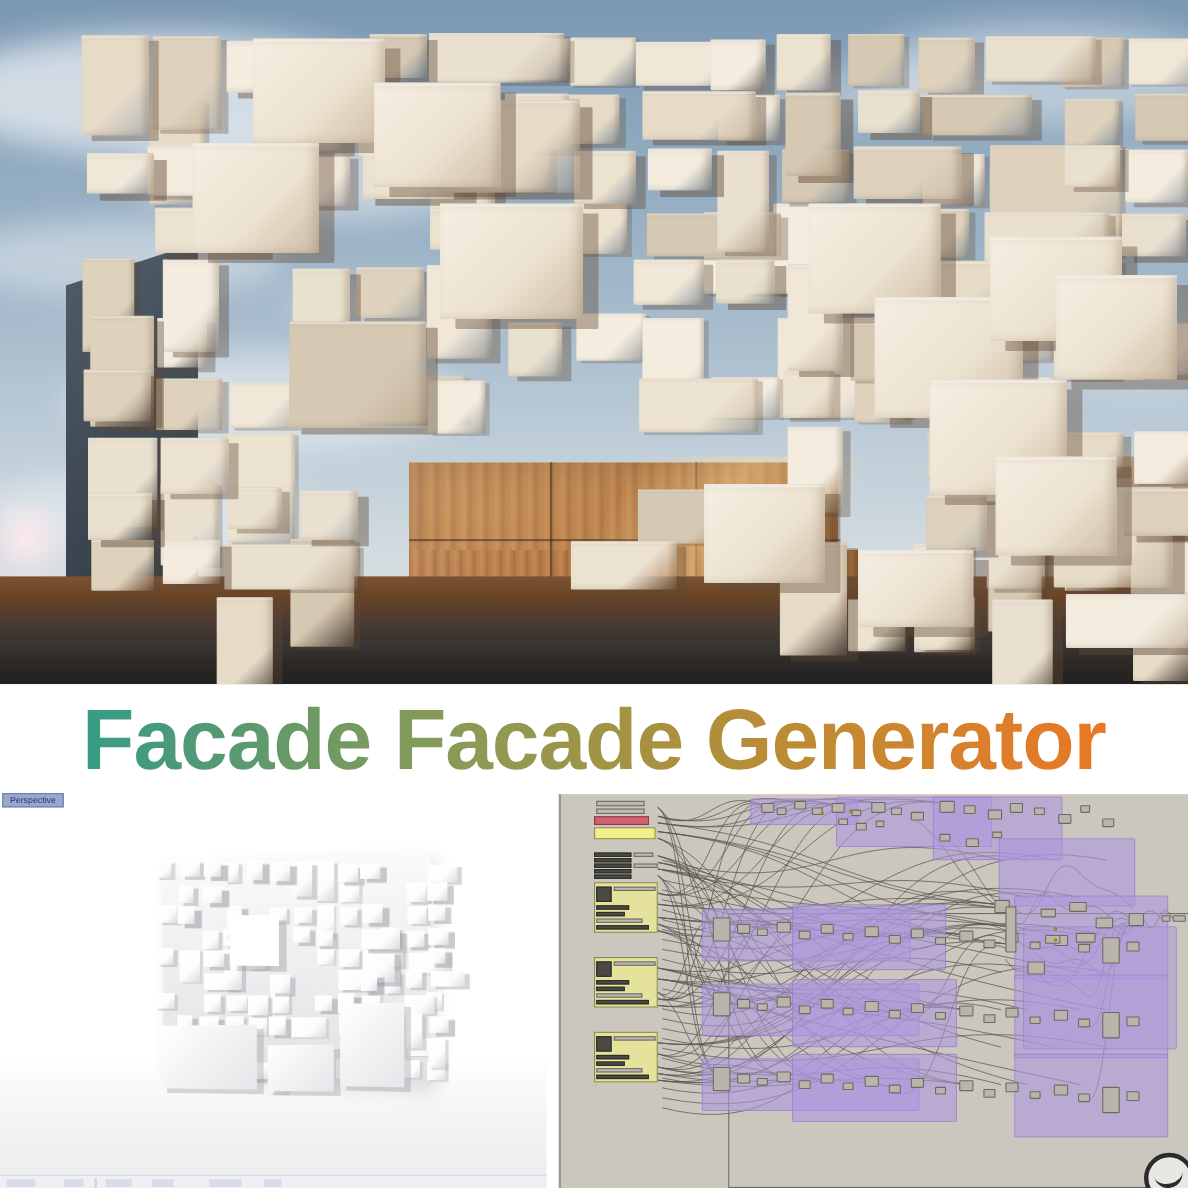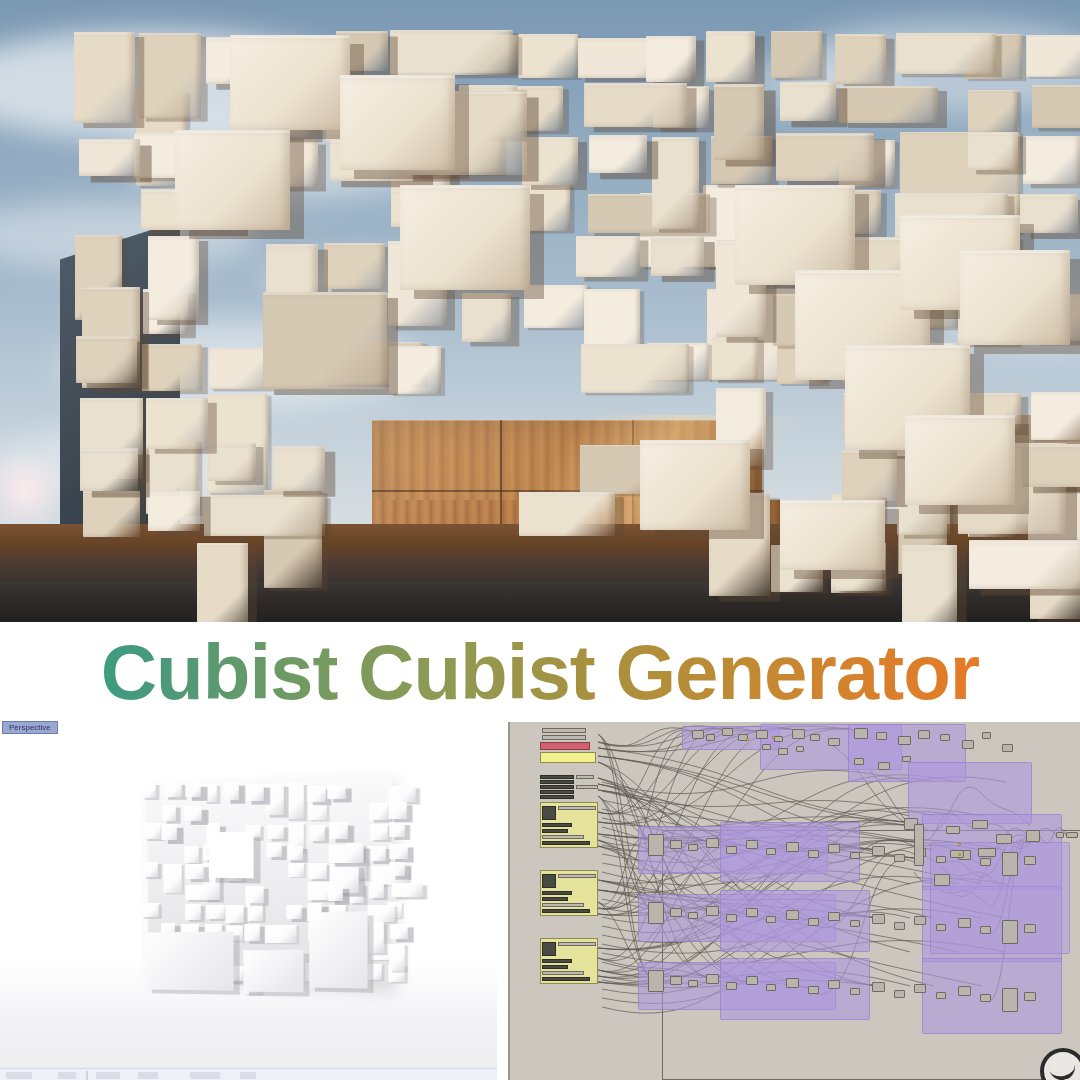--- a/index.html
+++ b/index.html
@@ -269,21 +269,21 @@
         <div class="blk" style="left: 890px; top: 220px; width: 110px; height: 95px; background: linear-gradient(135deg, rgb(245, 238, 226) 0%, rgb(236, 226, 208) 58%, rgb(205, 189, 166) 100%); box-shadow: rgba(95, 72, 52, 0.4) 14px 9px 0px, rgba(110, 85, 60, 0.22) -5px 0px 9px inset, rgba(255, 253, 248, 0.7) 0px 3px 0px inset; z-index: 57;"></div>
         <div class="blk" style="left: 160px; top: 5px; width: 120px; height: 95px; background: linear-gradient(135deg, rgb(245, 238, 226) 0%, rgb(236, 226, 208) 58%, rgb(205, 189, 166) 100%); box-shadow: rgba(95, 72, 52, 0.4) 14px 9px 0px, rgba(110, 85, 60, 0.22) -5px 0px 9px inset, rgba(255, 253, 248, 0.7) 0px 3px 0px inset; z-index: 58;"></div>
         <div class="blk" style="left: 270px; top: 45px; width: 115px; height: 95px; background: linear-gradient(135deg, rgb(245, 238, 226) 0%, rgb(236, 226, 208) 58%, rgb(205, 189, 166) 100%); box-shadow: rgba(95, 72, 52, 0.4) 14px 9px 0px, rgba(110, 85, 60, 0.22) -5px 0px 9px inset, rgba(255, 253, 248, 0.7) 0px 3px 0px inset; z-index: 59;"></div>
         <div class="blk" style="left: 330px; top: 155px; width: 130px; height: 105px; background: linear-gradient(135deg, rgb(245, 238, 226) 0%, rgb(236, 226, 208) 58%, rgb(205, 189, 166) 100%); box-shadow: rgba(95, 72, 52, 0.4) 14px 9px 0px, rgba(110, 85, 60, 0.22) -5px 0px 9px inset, rgba(255, 253, 248, 0.7) 0px 3px 0px inset; z-index: 60;"></div>
         <div class="blk" style="left: 105px; top: 100px; width: 115px; height: 100px; background: linear-gradient(135deg, rgb(245, 238, 226) 0%, rgb(236, 226, 208) 58%, rgb(205, 189, 166) 100%); box-shadow: rgba(95, 72, 52, 0.4) 14px 9px 0px, rgba(110, 85, 60, 0.22) -5px 0px 9px inset, rgba(255, 253, 248, 0.7) 0px 3px 0px inset; z-index: 61;"></div>
       </div>
     <div class="ground"></div>
   </div>
 
   <div class="titleband">
-    <div class="title">Cubist Cubist Generator</div>
+    <div class="title">Facade Facade Generator</div>
   </div>
 
   <div class="rhino">
     <div class="vp-floor"></div>
     <div class="vp-tab">Perspective</div>
     <div class="model">
         <div class="mbase" style="left: 8px; top: 18px; width: 250px; height: 200px; transform: perspective(520px) rotateY(-14deg); background: linear-gradient(rgb(250, 250, 251), rgb(226, 226, 229)); box-shadow: rgba(0, 0, 0, 0.12) 4px 6px 14px;"></div>
         <div class="mblk" style="left: 11.2565px; top: 21.1034px; width: 15.3038px; height: 14.7099px; background: linear-gradient(135deg, rgb(255, 255, 255) 0%, rgb(252, 252, 253) 60%, rgb(220, 220, 224) 100%); box-shadow: rgba(150, 150, 158, 0.35) 3.67324px 2.00395px 0px, rgb(255, 255, 255) 0px 1px 0px inset; transform: perspective(520px) rotateY(-14deg); z-index: 10;"></div>
         <div class="mblk" style="left: 33.1397px; top: 20.0278px; width: 19.1579px; height: 14.6411px; background: linear-gradient(135deg, rgb(255, 255, 255) 0%, rgb(252, 252, 253) 60%, rgb(220, 220, 224) 100%); box-shadow: rgba(150, 150, 158, 0.43) 5.03889px 2.82333px 0px, rgb(255, 255, 255) 0px 1px 0px inset; transform: perspective(520px) rotateY(-14deg); z-index: 18;"></div>
         <div class="mblk" style="left: 54.5194px; top: 21.2666px; width: 16.2097px; height: 13.8091px; background: linear-gradient(135deg, rgb(255, 255, 255) 0%, rgb(252, 252, 253) 60%, rgb(220, 220, 224) 100%); box-shadow: rgba(150, 150, 158, 0.537) 6.76597px 3.85958px 0px, rgb(255, 255, 255) 0px 1px 0px inset; transform: perspective(520px) rotateY(-14deg); z-index: 29;"></div>

